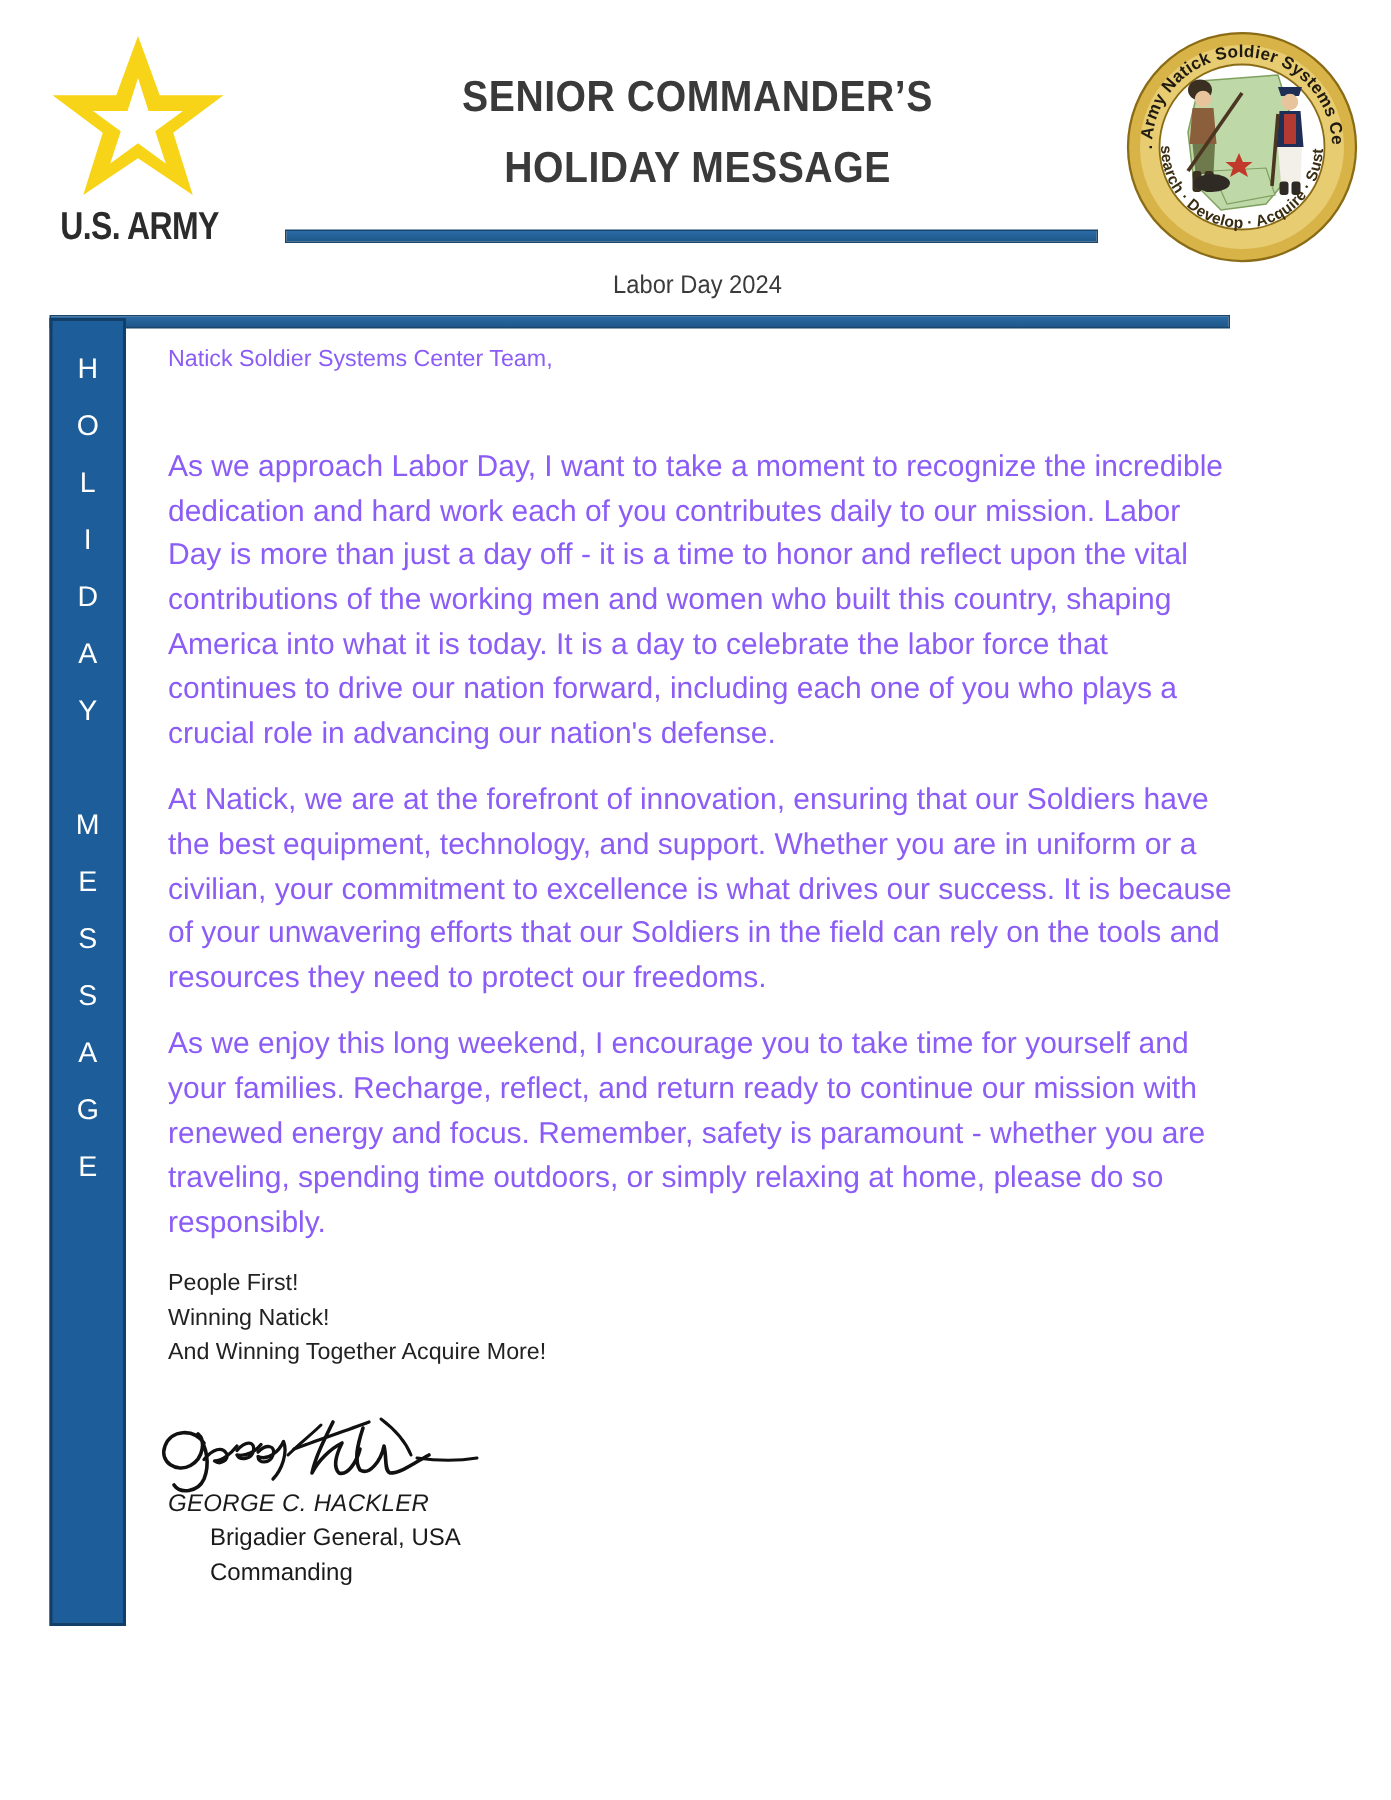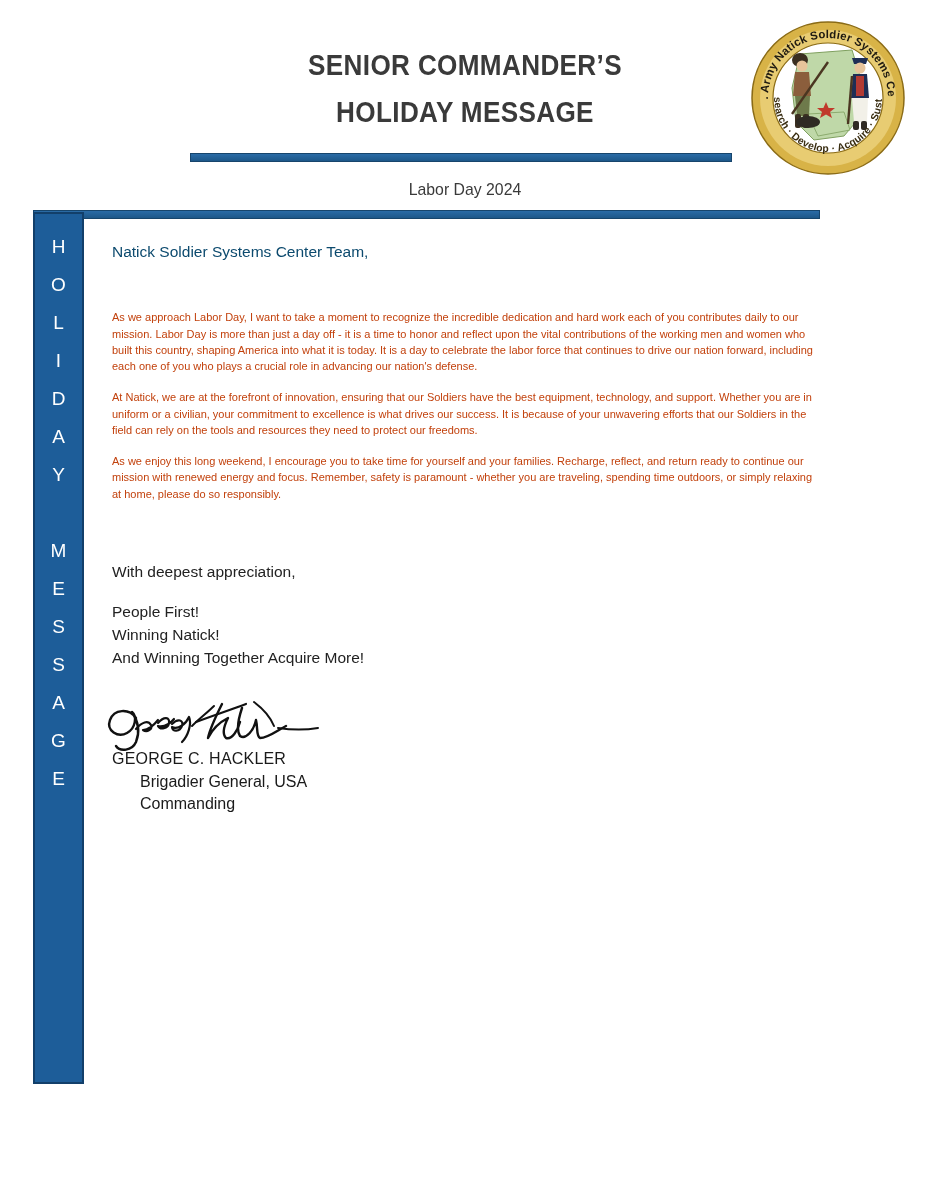--- a/index.html
+++ b/index.html
@@ -148,27 +148,27 @@
   
   .content {
     position: absolute;
     left: 112px;
     top: 228px;
     width: 710px;
   }
   .greeting {
     font-size: 15.5px;
     line-height: 1.5;
-    color: #0c4a6e;
-    margin: 12px 0 46px 0;
+    color: #8b5cf6;
+    margin: 0 0 46px 0;
   }
   .para {
-    font-size: 11px;
+    font-size: 20px;
     line-height: 1.48;
-    color: #c2410c;
+    color: #8b5cf6;
     margin: 0 0 15px 0;
     text-align: left;
   }
   .closing {
     font-size: 15.5px;
     line-height: 1.5;
     color: #222;
     margin: 58px 0 18px 0;
   }
   .slogans {
@@ -193,35 +193,45 @@
     width: 230px;
     height: 60px;
     margin-bottom: -8px;
   }
   .signature-img svg { display: block; }
   .sig-name {
     font-size: 16px;
     line-height: 1.42;
     color: #1a1a1a;
     letter-spacing: 0.2px;
+    font-style: italic;
   }
   .sig-line {
     font-size: 16px;
     line-height: 1.42;
     color: #1a1a1a;
     margin-left: 28px;
   }
 </style>
 </head>
 <body>
 
 <div class="page">
 
   <div class="header">
 
+    <div class="army-logo">
+      <div class="star-wrap">
+        <svg width="124" height="112" viewBox="0 0 124 112">
+          <path d="M62 2 L76.5 41.5 L119 41.5 L85.5 66.5 L98.5 108 L62 83.5 L25.5 108 L38.5 66.5 L5 41.5 L47.5 41.5 Z
+                   M62 30 L69 52 L92 52 L73.5 65.5 L80.5 87 L62 73.5 L43.5 87 L50.5 65.5 L32 52 L55 52 Z" fill="#F7D417" fill-rule="evenodd"></path>
+        </svg>
+      </div>
+      <div class="army-wordmark">U.S. ARMY</div>
+    </div>
 
     <div class="title-block">
       <div class="doc-title-line">SENIOR COMMANDER’S</div>
       <div class="doc-title-line">HOLIDAY MESSAGE</div>
     </div>
     <div class="rule-bar-top"></div>
     <div class="doc-subtitle">Labor Day 2024</div>
 
     <div class="seal">
       <svg width="160" height="160" viewBox="0 0 160 160">
@@ -291,21 +301,20 @@
   </div>
 
   <div class="content">
 
     <p class="greeting">Natick Soldier Systems Center Team,</p>
 
     <p class="para">As we approach Labor Day, I want to take a moment to recognize the incredible dedication and hard work each of you contributes daily to our mission.  Labor Day is more than just a day off - it is a time to honor and reflect upon the vital contributions of the working men and women who built this country, shaping America into what it is today.  It is a day to celebrate the labor force that continues to drive our nation forward, including each one of you who plays a crucial role in advancing our nation's defense.</p>
     <p class="para">At Natick, we are at the forefront of innovation, ensuring that our Soldiers have the best equipment, technology, and support.  Whether you are in uniform or a civilian, your commitment to excellence is what drives our success.  It is because of your unwavering efforts that our Soldiers in the field can rely on the tools and resources they need to protect our freedoms.</p>
     <p class="para">As we enjoy this long weekend, I encourage you to take time for yourself and your families.  Recharge, reflect, and return ready to continue our mission with renewed energy and focus.  Remember, safety is paramount - whether you are traveling, spending time outdoors, or simply relaxing at home, please do so responsibly.</p>
 
-    <p class="closing">With deepest appreciation,</p>
 
     <ul class="slogans">
       <li>People First!</li>
       <li>Winning Natick!</li>
       <li>And Winning Together Acquire More!</li>
     </ul>
 
     <div class="sig-block">
       <div class="signature-img">
         <svg width="230" height="60" viewBox="0 0 230 60">

